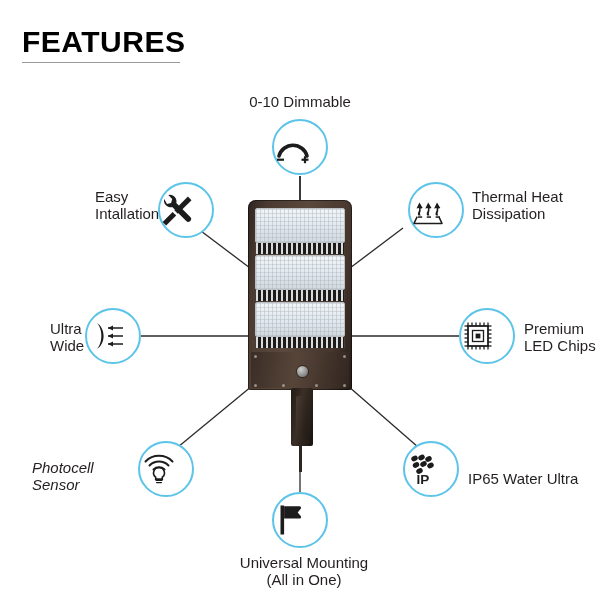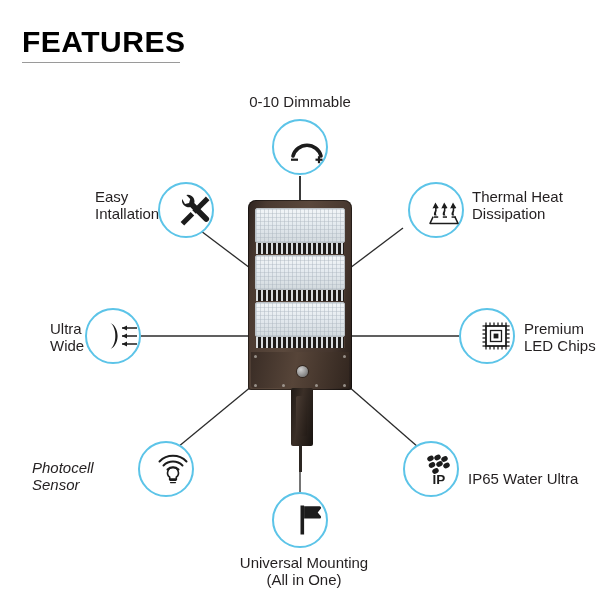--- a/index.html
+++ b/index.html
@@ -58,21 +58,21 @@
   .circle {
     position: absolute;
     width: 56px;
     height: 56px;
     border-radius: 50%;
     border: 2px solid #5cc4e8;
     background: #ffffff;
     box-sizing: border-box;
     display: flex;
     align-items: center;
-    justify-content: flex-end;
+    justify-content: flex-start;
   }
   .circle svg { display: block; }
   .label {
     position: absolute;
     font-family: "Liberation Sans", sans-serif;
     font-size: 15px;
     color: #231f20;
     line-height: 17px;
     white-space: pre-line;
   }

